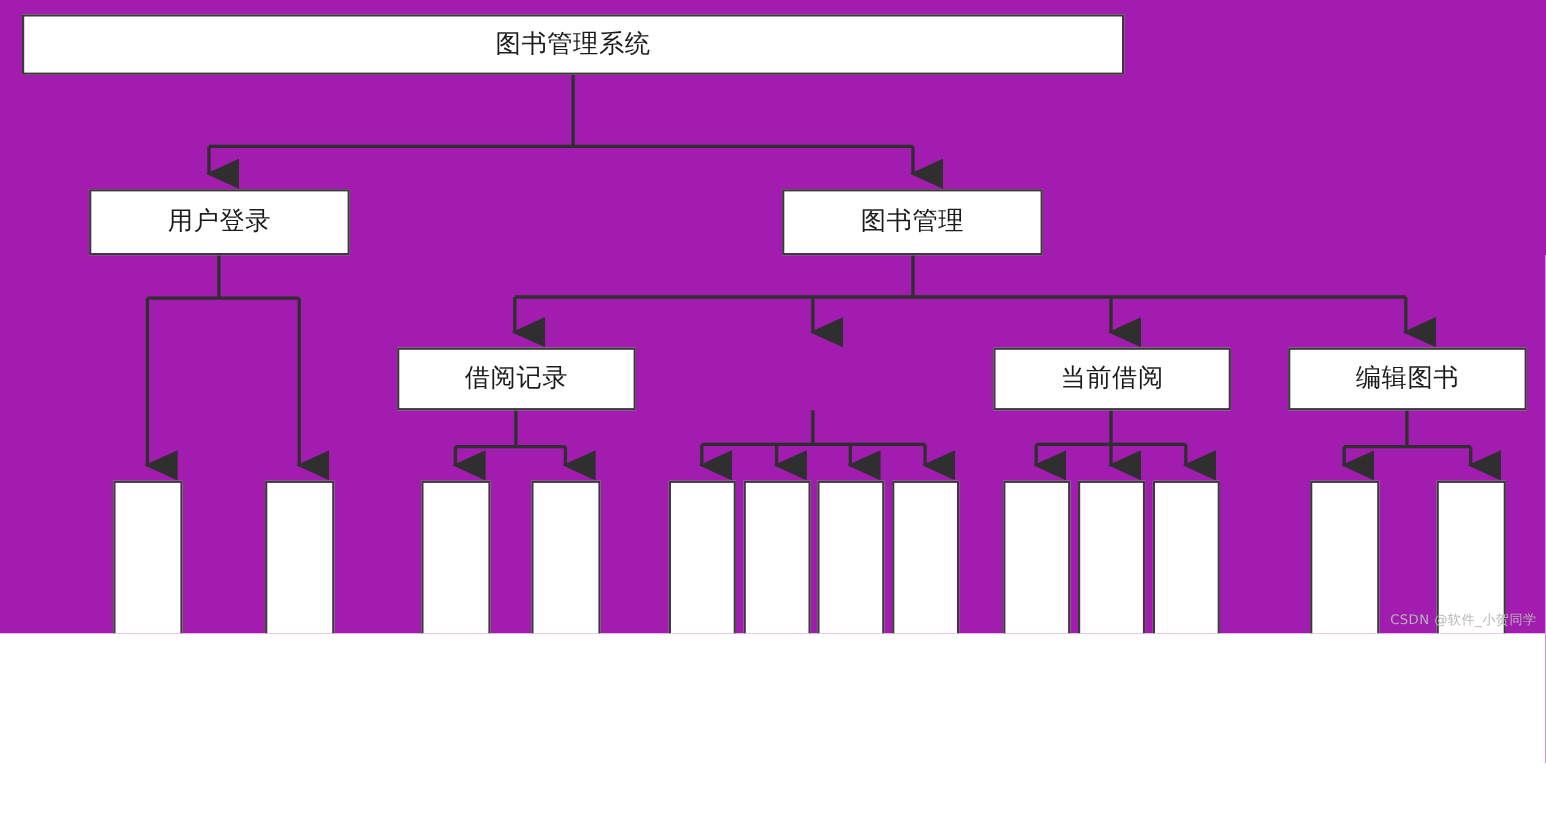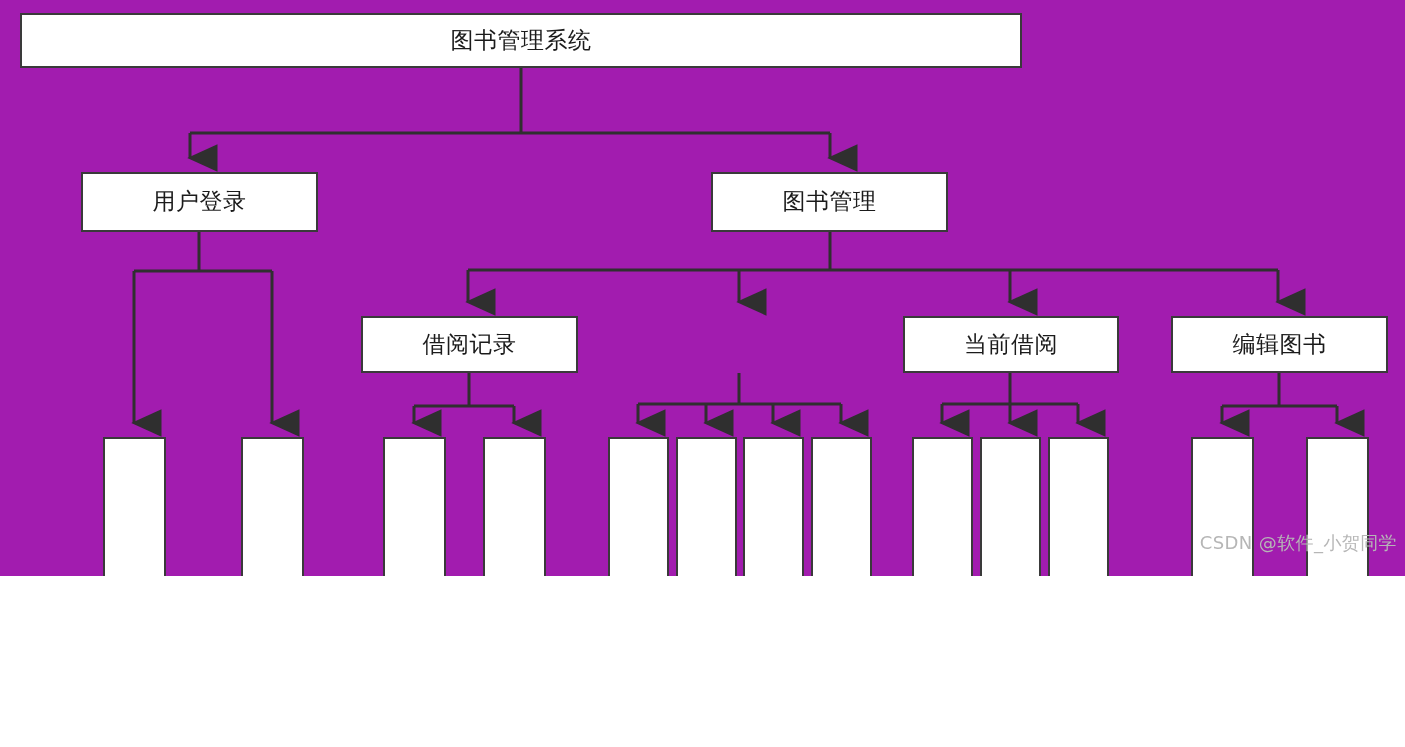--- a/index.html
+++ b/index.html
@@ -60,22 +60,22 @@
     writing-mode: vertical-rl;
     text-orientation: upright;
     font-size: 23px;
     line-height: 1.02;
     letter-spacing: 3px;
     white-space: nowrap;
   }
   #watermark {
     position: absolute;
     right: 8px;
-    bottom: 21px;
-    font-size: 18px;
+    bottom: 4px;
+    font-size: 12px;
     color: #b6b6b6;
     letter-spacing: 0.4px;
     z-index: 3;
     white-space: nowrap;
     font-family: "DejaVu Sans", "Liberation Sans", sans-serif;
   }
 </style>
 </head>
 <body>
 

